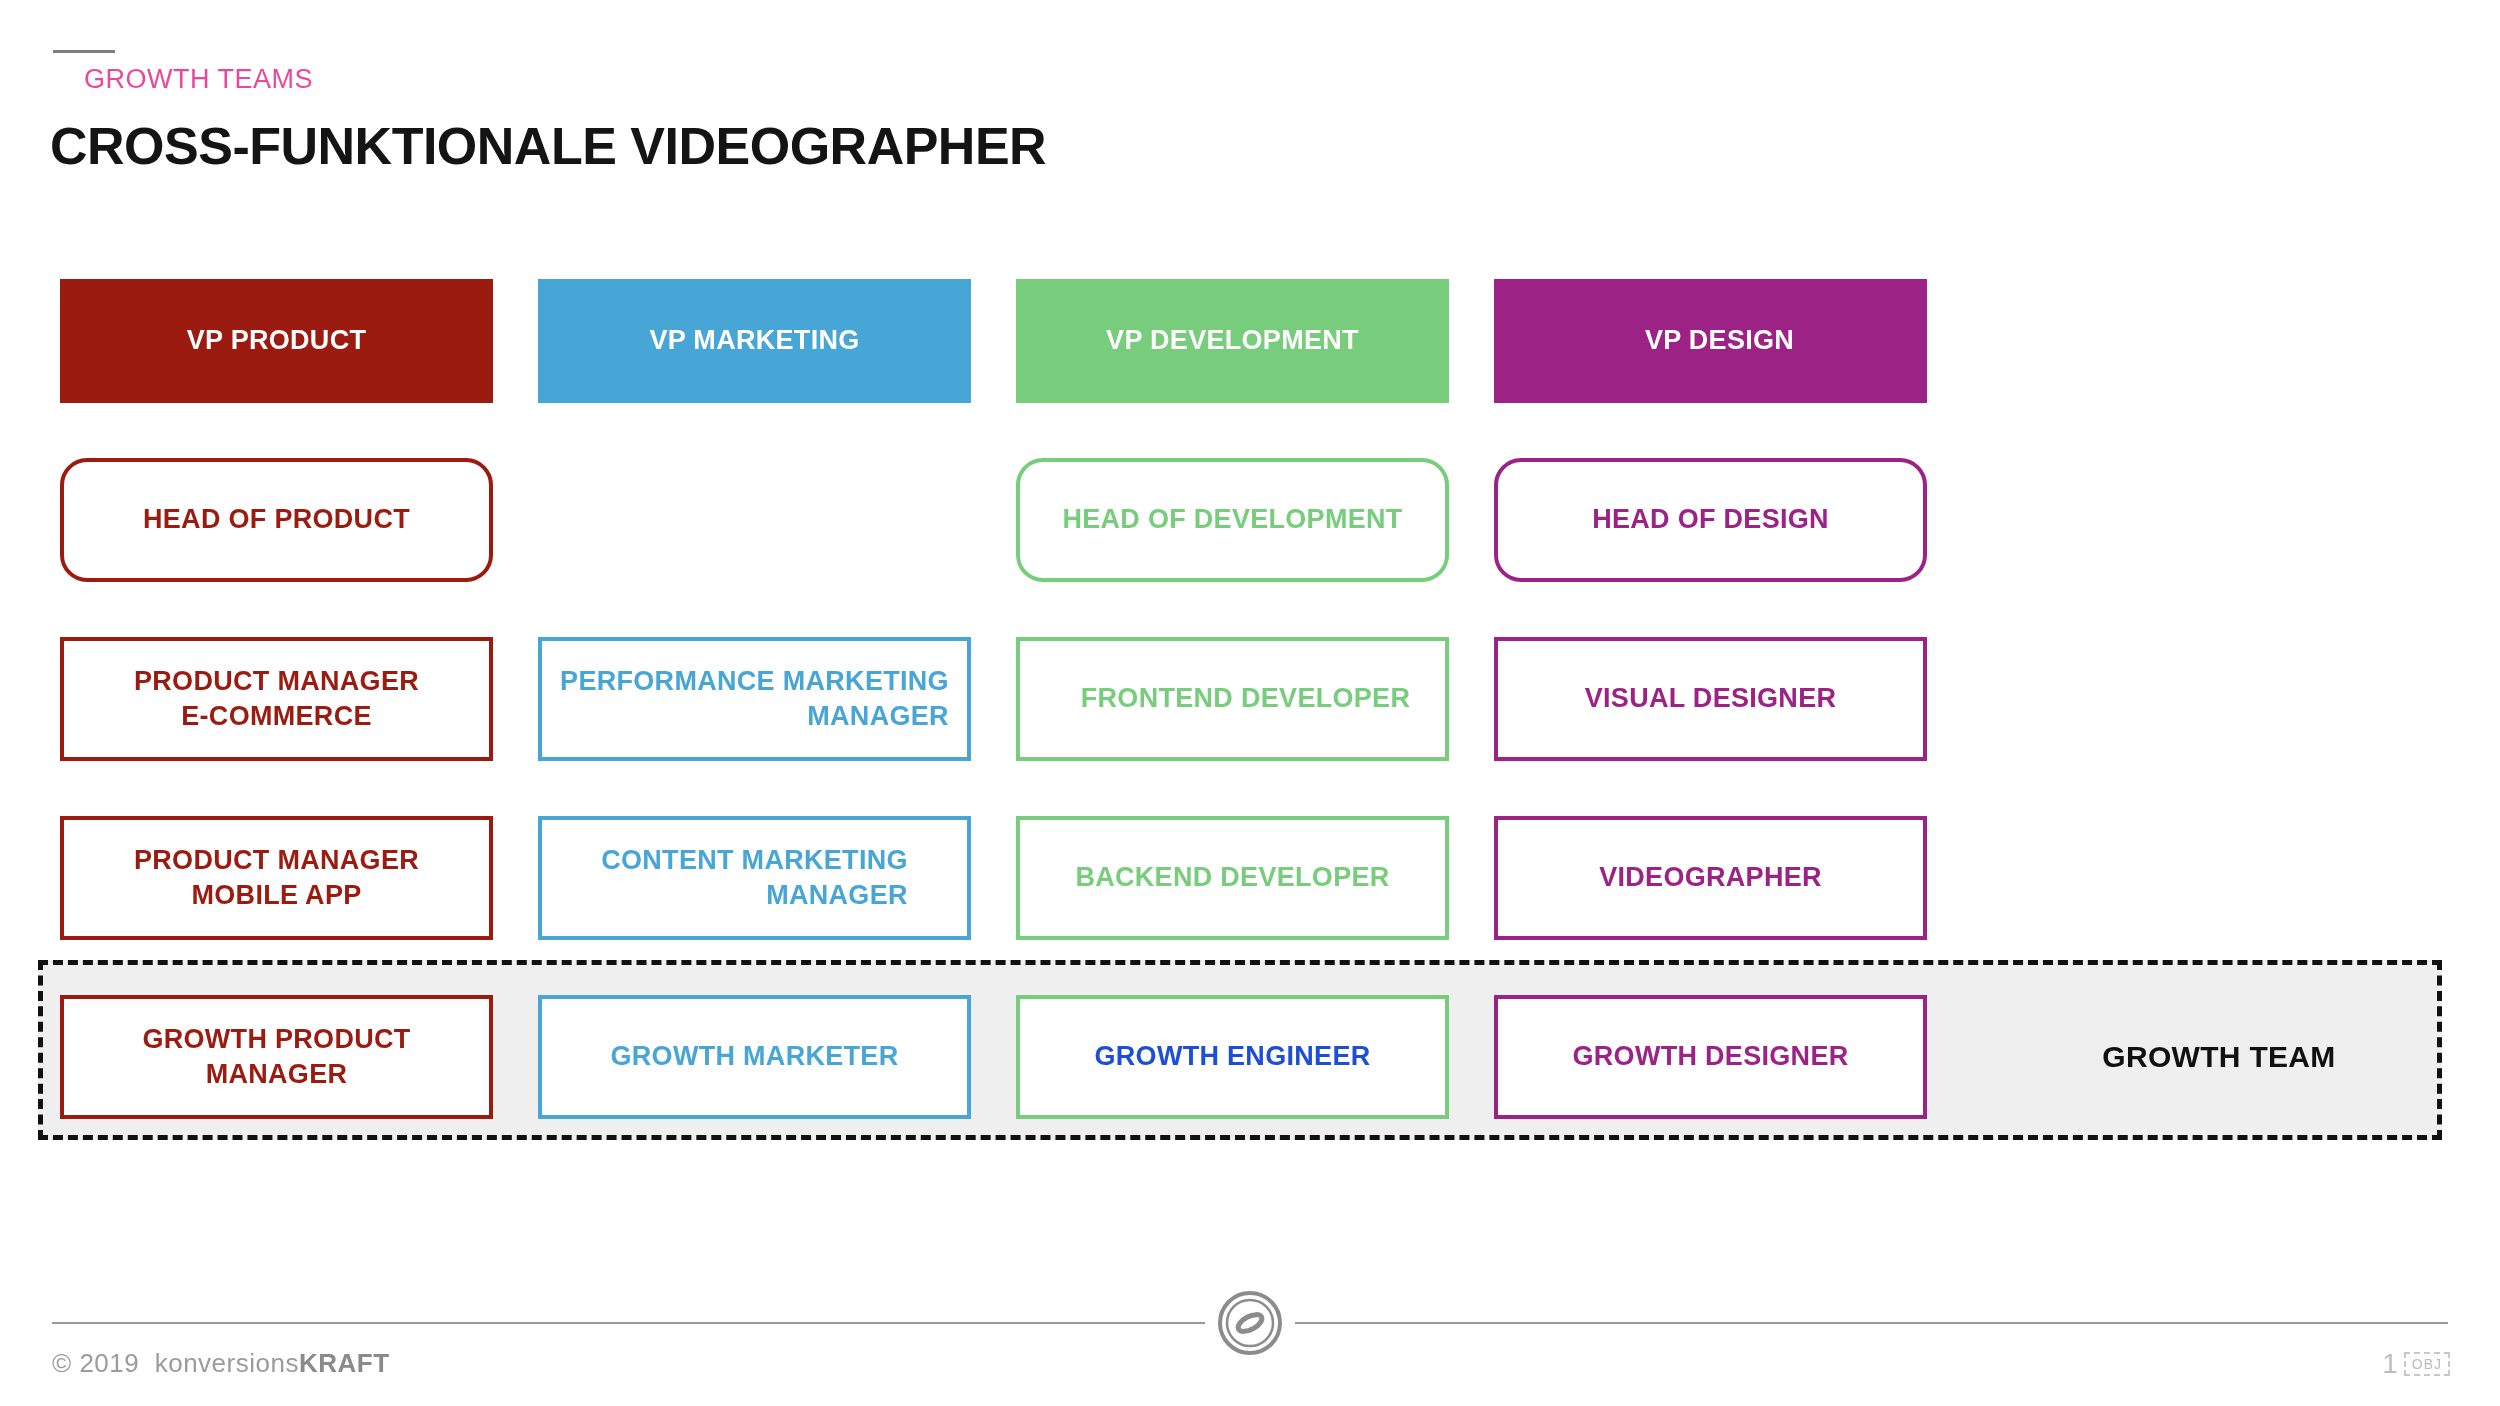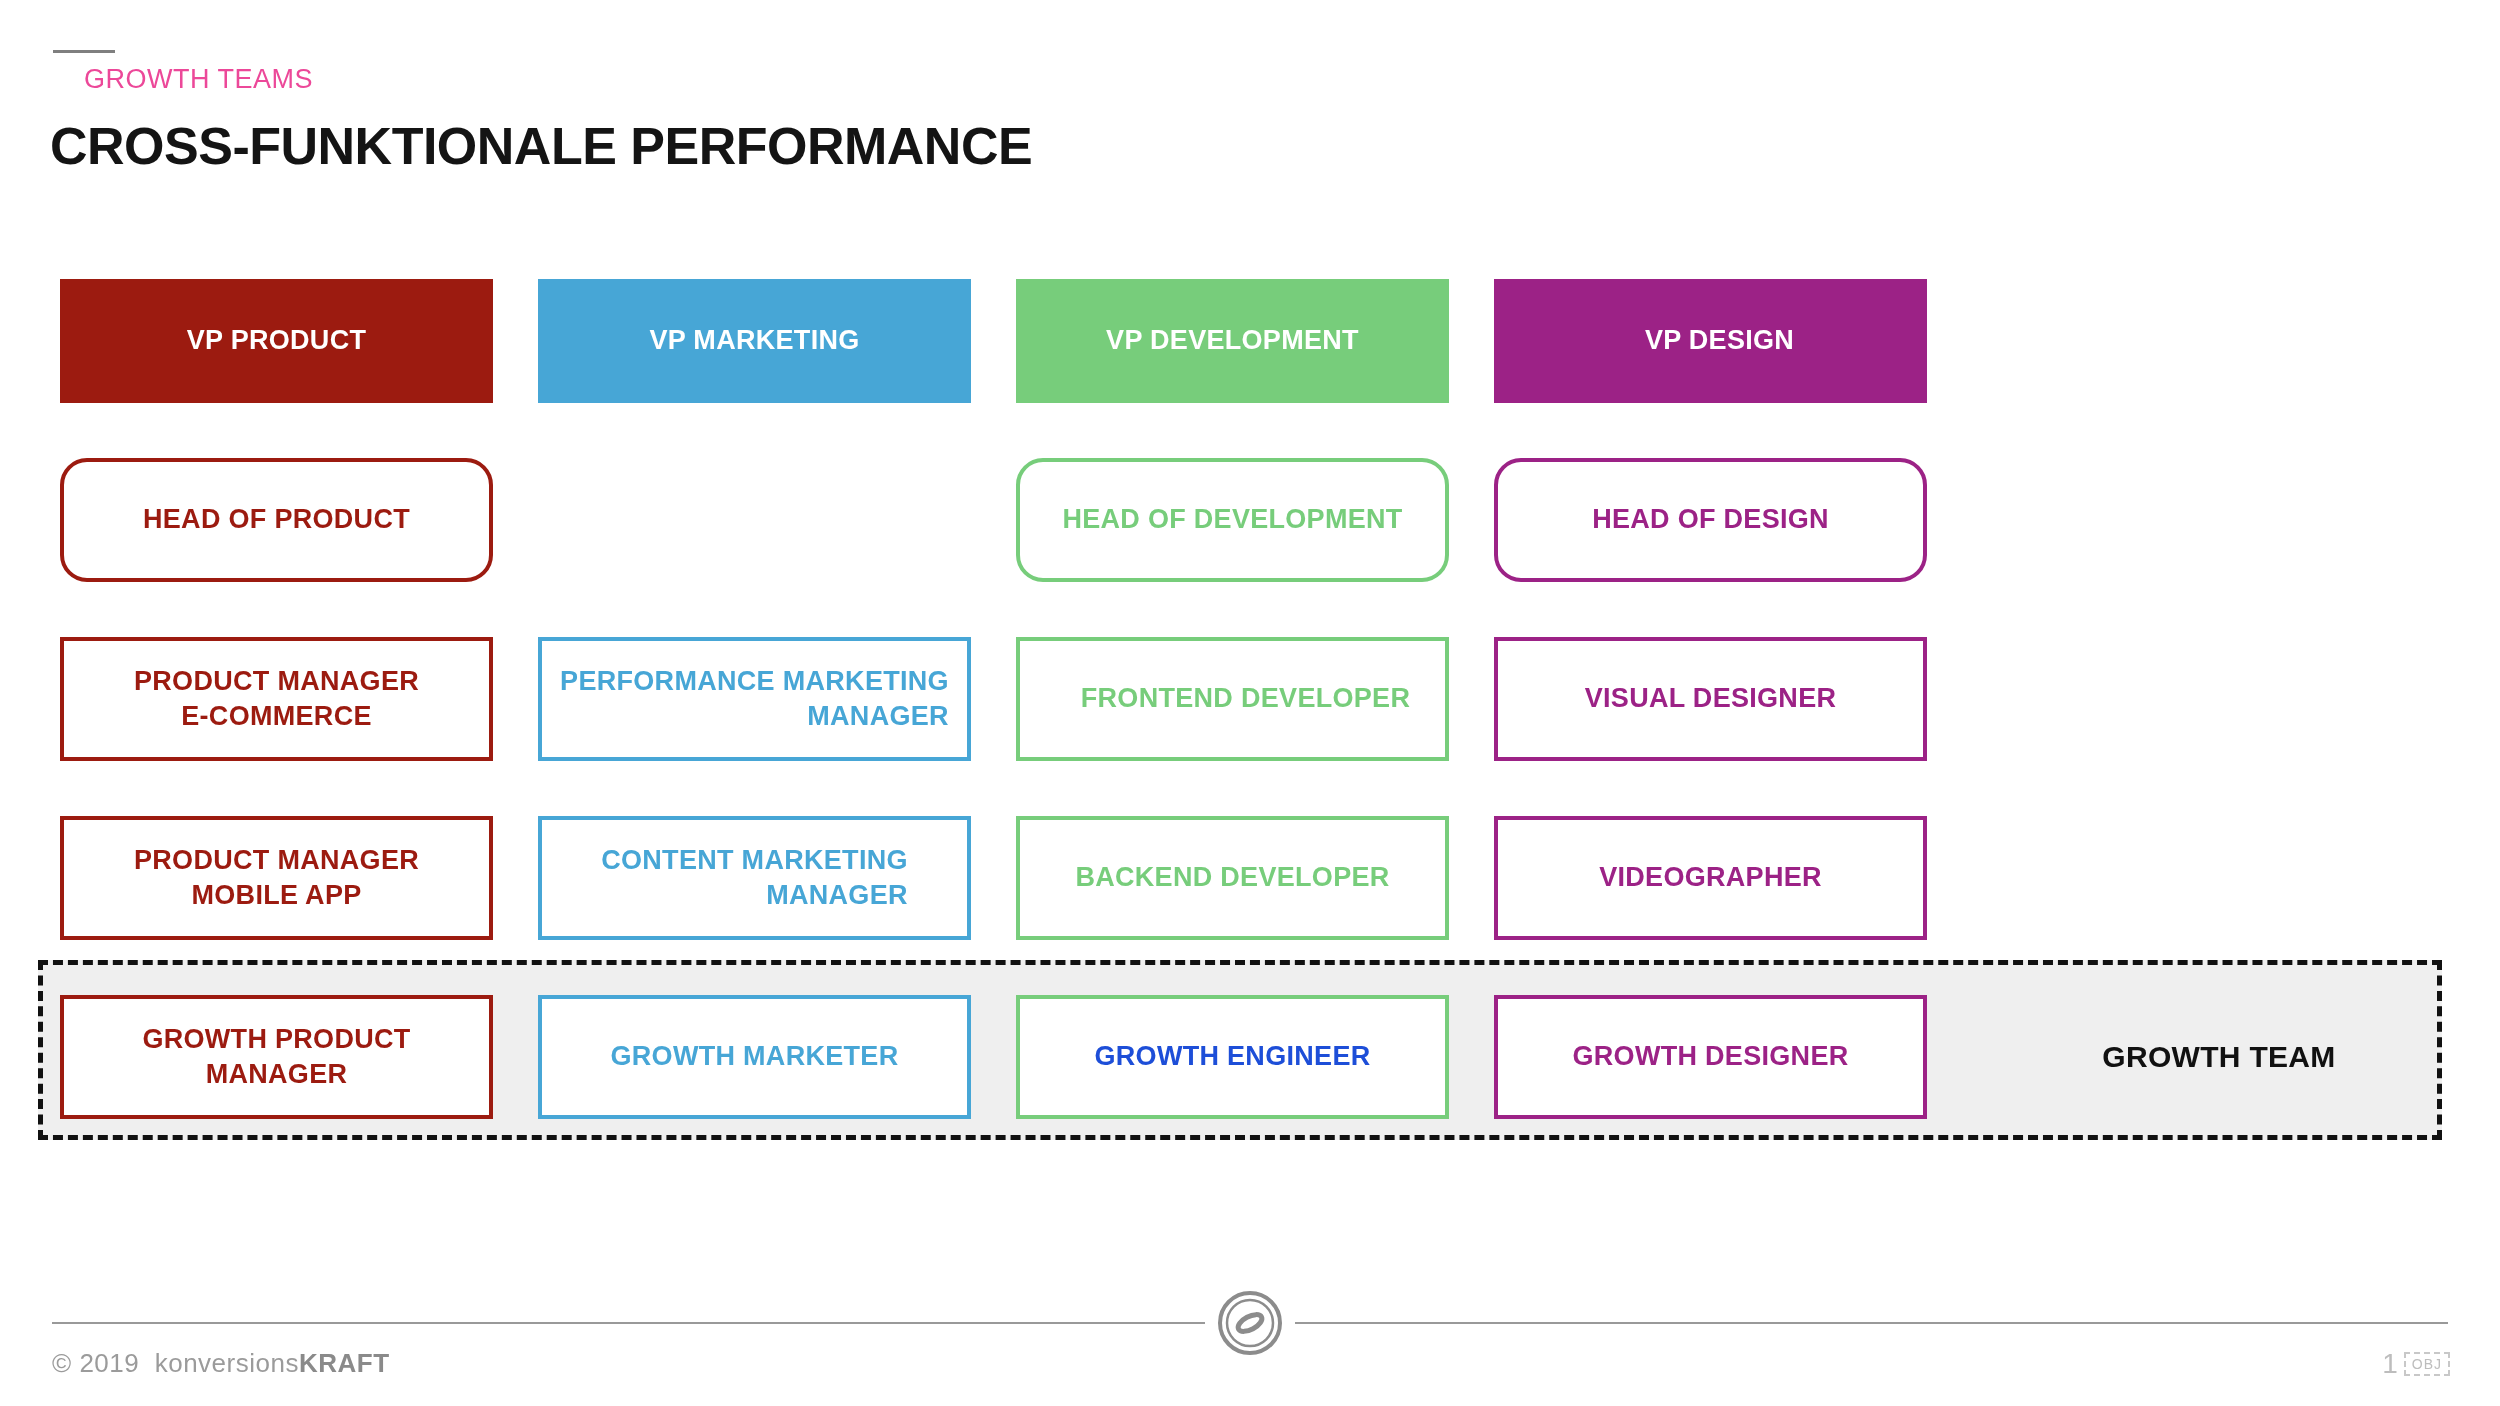--- a/index.html
+++ b/index.html
@@ -101,21 +101,21 @@
     padding: 2px 6px; letter-spacing: 1px;
   }
 </style>
 </head>
 <body>
 
 <div class="slide">
 
   <div class="eyebrow-rule"></div>
   <div class="eyebrow">GROWTH TEAMS</div>
-  <div class="title">CROSS-FUNKTIONALE PERFORMANCE</div>
+  <div class="title">CROSS-FUNKTIONALE VIDEOGRAPHER</div>
 
   <div class="growth-band" style="background-color: rgb(239, 239, 239); border-color: rgb(17, 17, 17);"></div>
 
   <div class="box vp col0 row-vp" style="background-color: rgb(156, 27, 16);">VP PRODUCT</div>
   <div class="box outline col0 row-1" style="border-color: rgb(156, 27, 16); color: rgb(156, 27, 16);">HEAD OF PRODUCT</div>
   <div class="box outline col0 row-2" style="border-color: rgb(156, 27, 16); color: rgb(156, 27, 16);">PRODUCT MANAGER
 E-COMMERCE</div>
   <div class="box outline col0 row-3" style="border-color: rgb(156, 27, 16); color: rgb(156, 27, 16);">PRODUCT MANAGER
 MOBILE APP</div>
   <div class="box outline col0 row-g" style="border-color: rgb(156, 27, 16); color: rgb(156, 27, 16);">GROWTH PRODUCT

